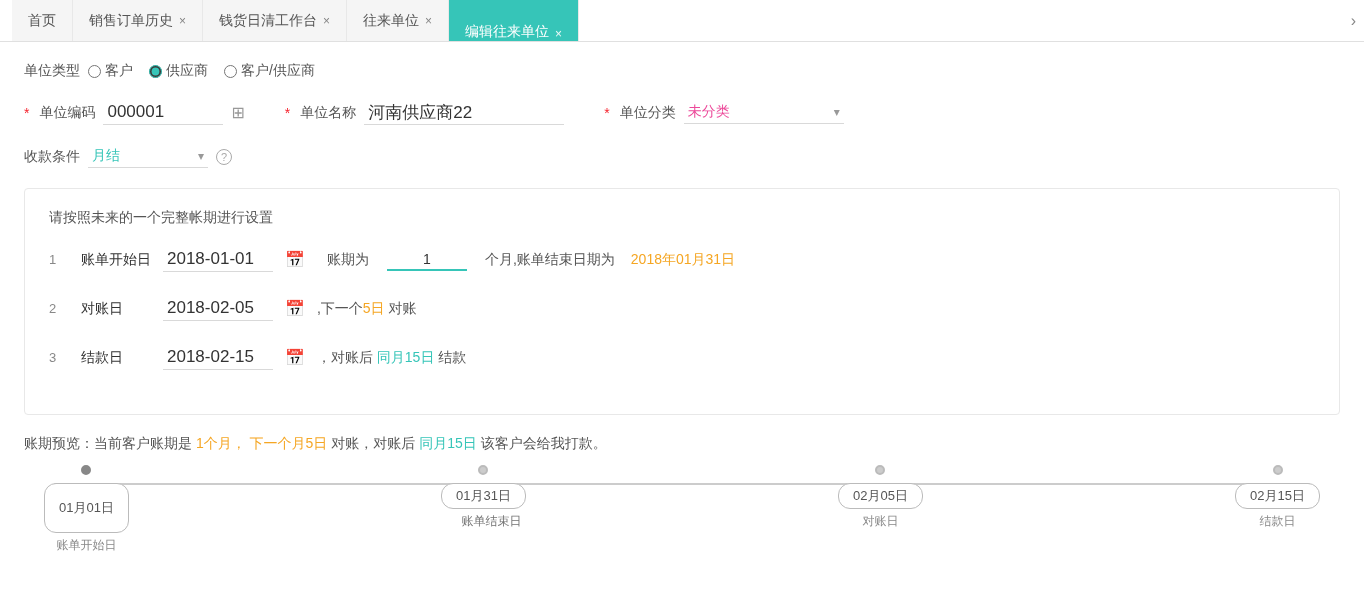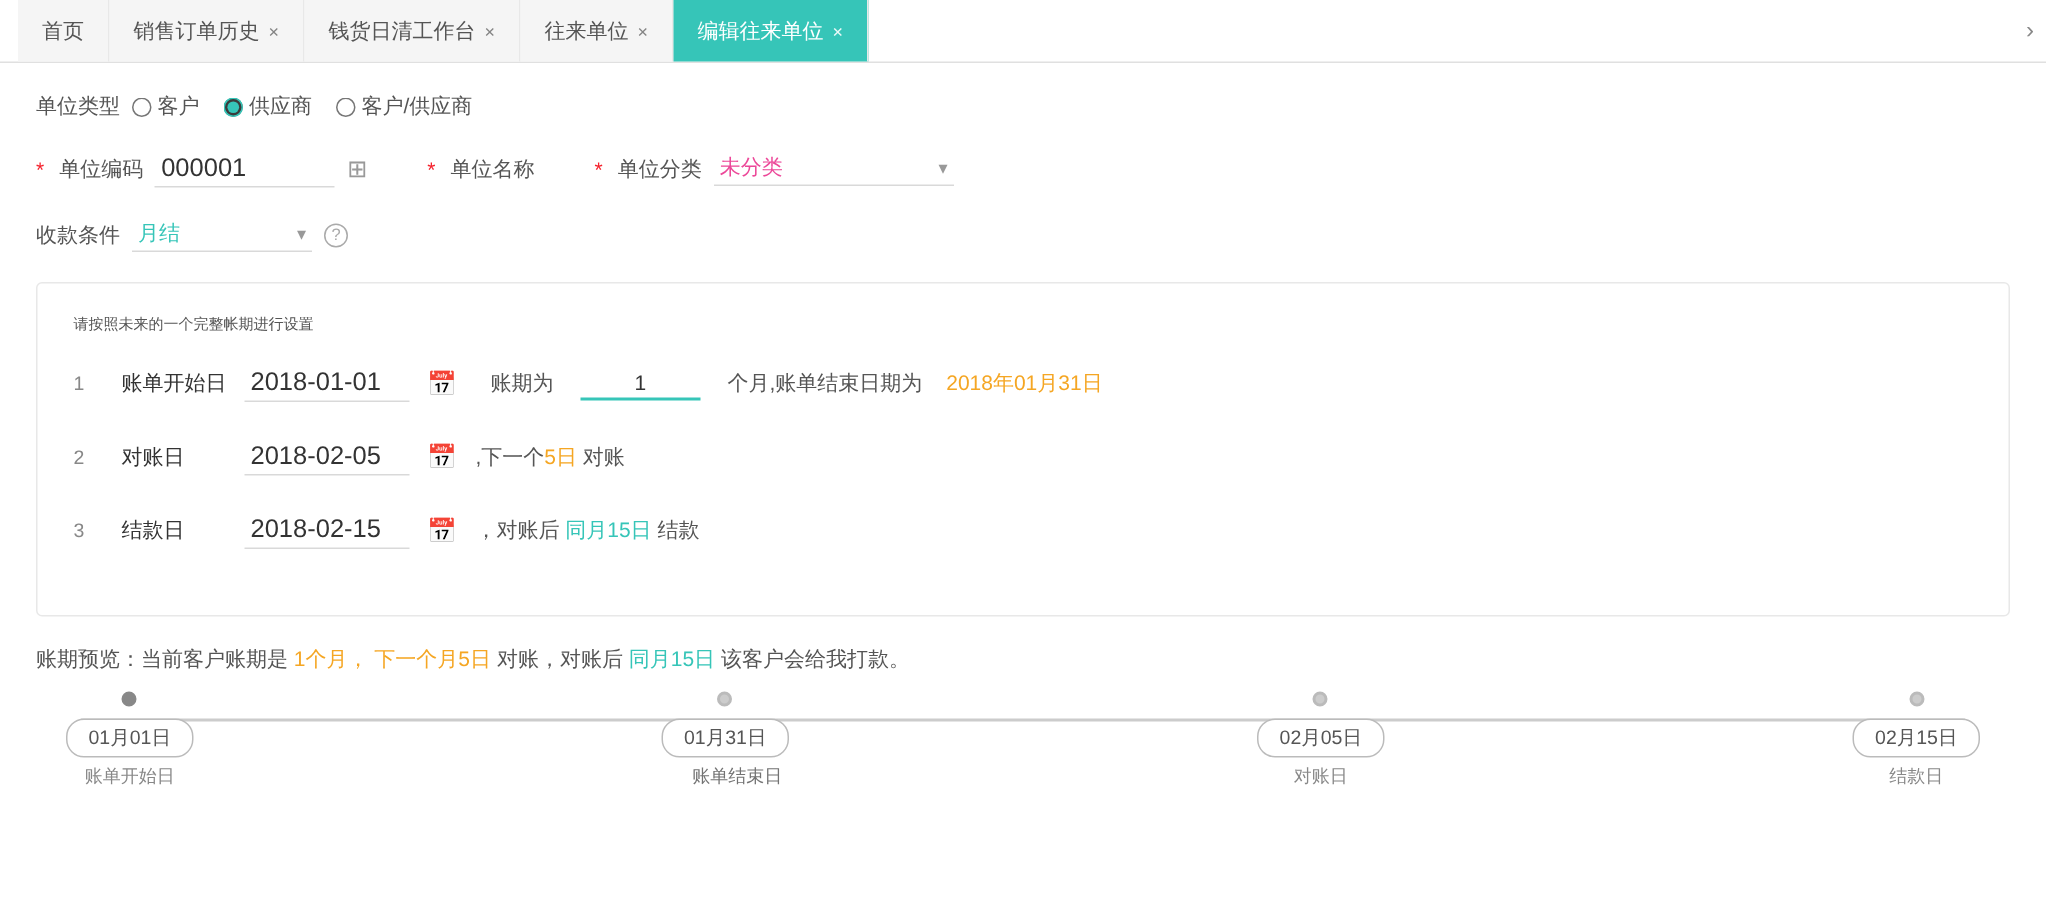--- a/index.html
+++ b/index.html
@@ -23,20 +23,21 @@
       color: #555;
       border-right: 1px solid #e8e8e8;
       white-space: nowrap;
       position: relative;
       background: #f5f5f5;
       gap: 6px;
     }
     .tab-item.active {
       background: #36c5b8;
       color: #fff;
+      align-items: flex-end;
     }
     .tab-item .close-icon {
       font-size: 12px;
       color: inherit;
       opacity: 0.7;
     }
     .tab-item.active .close-icon { color: #fff; opacity: 0.9; }
     .tab-nav-right {
       margin-left: auto;
       display: flex;
@@ -134,21 +135,21 @@
     }
 
     
     .panel {
       border: 1px solid #e8e8e8;
       border-radius: 4px;
       padding: 20px 24px;
       margin-bottom: 20px;
     }
     .panel-title {
-      font-size: 10px;
+      font-size: 14px;
       color: #555;
       margin-bottom: 20px;
     }
 
     
     .period-row {
       display: flex;
       align-items: center;
       margin-bottom: 24px;
       gap: 12px;
@@ -247,20 +248,21 @@
   <div class="form-row">
     <div class="form-group">
       <span class="required-star">*</span>
       <span class="form-label">单位编码</span>
       <input type="text" class="form-input" value="000001" style="">
       <span class="calendar-icon">⊞</span>
     </div>
     <div class="form-group">
       <span class="required-star">*</span>
       <span class="form-label">单位名称</span>
+      <input type="text" class="form-input wide" value="河南供应商22" style="">
     </div>
     <div class="form-group">
       <span class="required-star">*</span>
       <span class="form-label">单位分类</span>
       <div class="select-wrap select-wrap-plain" style="min-width:160px;">
         <span class="select-value">未分类</span>
         <span class="chevron-icon">▾</span>
       </div>
     </div>
   </div>
@@ -321,21 +323,21 @@
   </div>
 
   <div style="position:relative; padding: 0 20px;">
 
     <div style="position:absolute; top:18px; left:30px; right:30px; height:2px; background:#ccc;"></div>
 
     <div style="display:flex; justify-content:space-between; position:relative;">
 
       <div class="tl-col">
         <div style="width:10px;height:10px;border-radius:50%;background:#888;border:2px solid #888;margin-bottom:8px;z-index:1;"></div>
-        <div style="border:1px solid #bbb;border-radius:12px;padding:3px 14px;font-size:13px;color:#555;background:#fff;white-space:nowrap;">01月01日</div>
+        <div style="border:1px solid #bbb;border-radius:12px;padding:15px 14px;font-size:13px;color:#555;background:#fff;white-space:nowrap;">01月01日</div>
         <div style="font-size:12px;color:#888;margin-top:4px;">账单开始日</div>
       </div>
 
       <div class="tl-col">
         <div style="width:10px;height:10px;border-radius:50%;background:#ccc;border:2px solid #bbb;margin-bottom:8px;z-index:1;"></div>
         <div style="border:1px solid #bbb;border-radius:12px;padding:3px 14px;font-size:13px;color:#555;background:#fff;white-space:nowrap;">01月31日</div>
         <div style="font-size:12px;color:#737373;margin-top:4px;padding-left:16px;">账单结束日</div>
       </div>
 
       <div class="tl-col">

